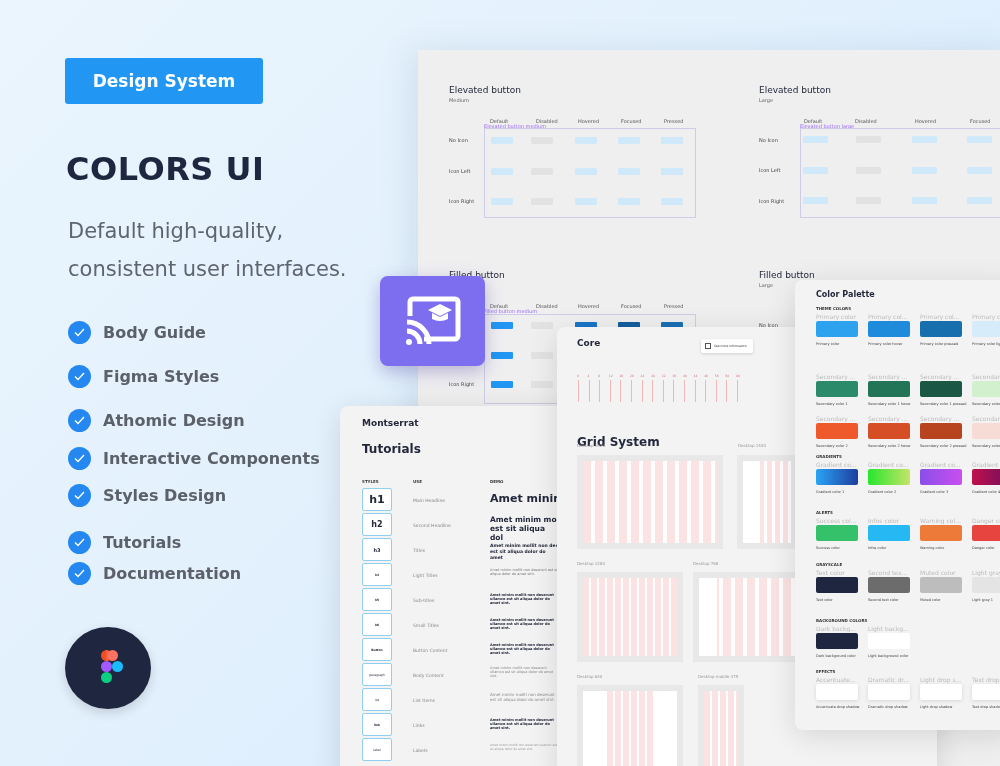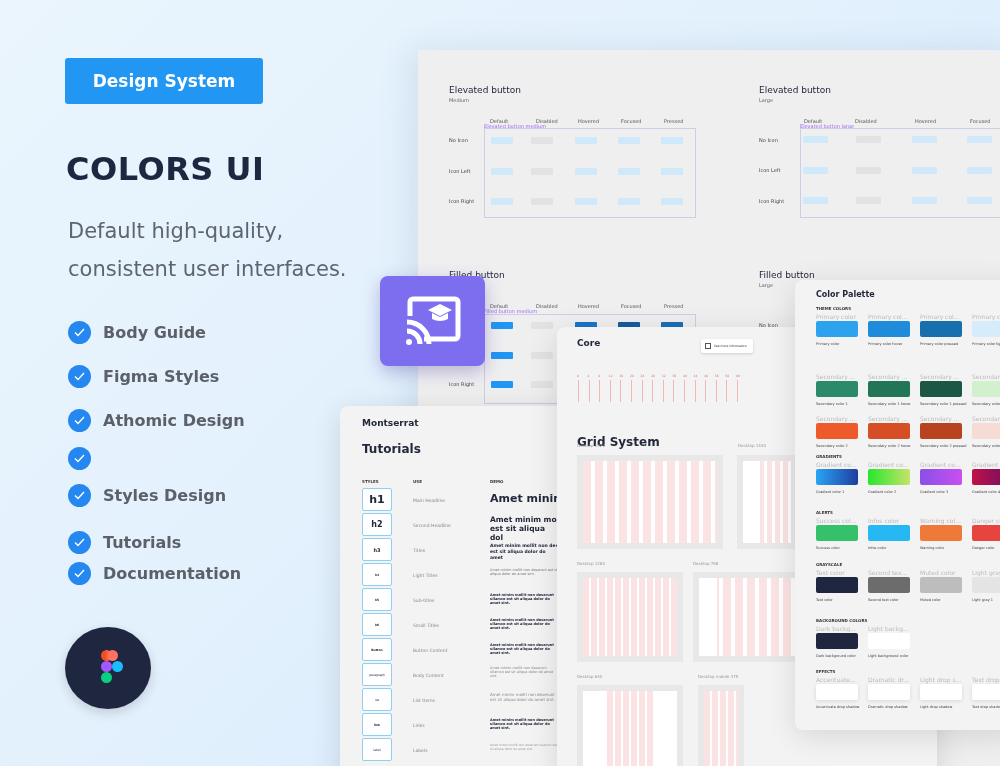--- a/index.html
+++ b/index.html
@@ -67,20 +67,21 @@
         </svg>
       </span>
       <span class="feat-label">Athomic Design</span>
     </div>
   <div class="feat" style="top:129px">
       <span class="check">
         <svg width="11" height="9" viewBox="0 0 11 9">
           <path d="M1 4.5 L4 7.5 L10 1" stroke="#fff" stroke-width="1.4" fill="none"></path>
         </svg>
       </span>
+      <span class="feat-label">Interactive Components</span>
     </div>
   <div class="feat" style="top:166px">
       <span class="check">
         <svg width="11" height="9" viewBox="0 0 11 9">
           <path d="M1 4.5 L4 7.5 L10 1" stroke="#fff" stroke-width="1.4" fill="none"></path>
         </svg>
       </span>
       <span class="feat-label">Styles Design</span>
     </div>
   <div class="feat" style="top:213px">

